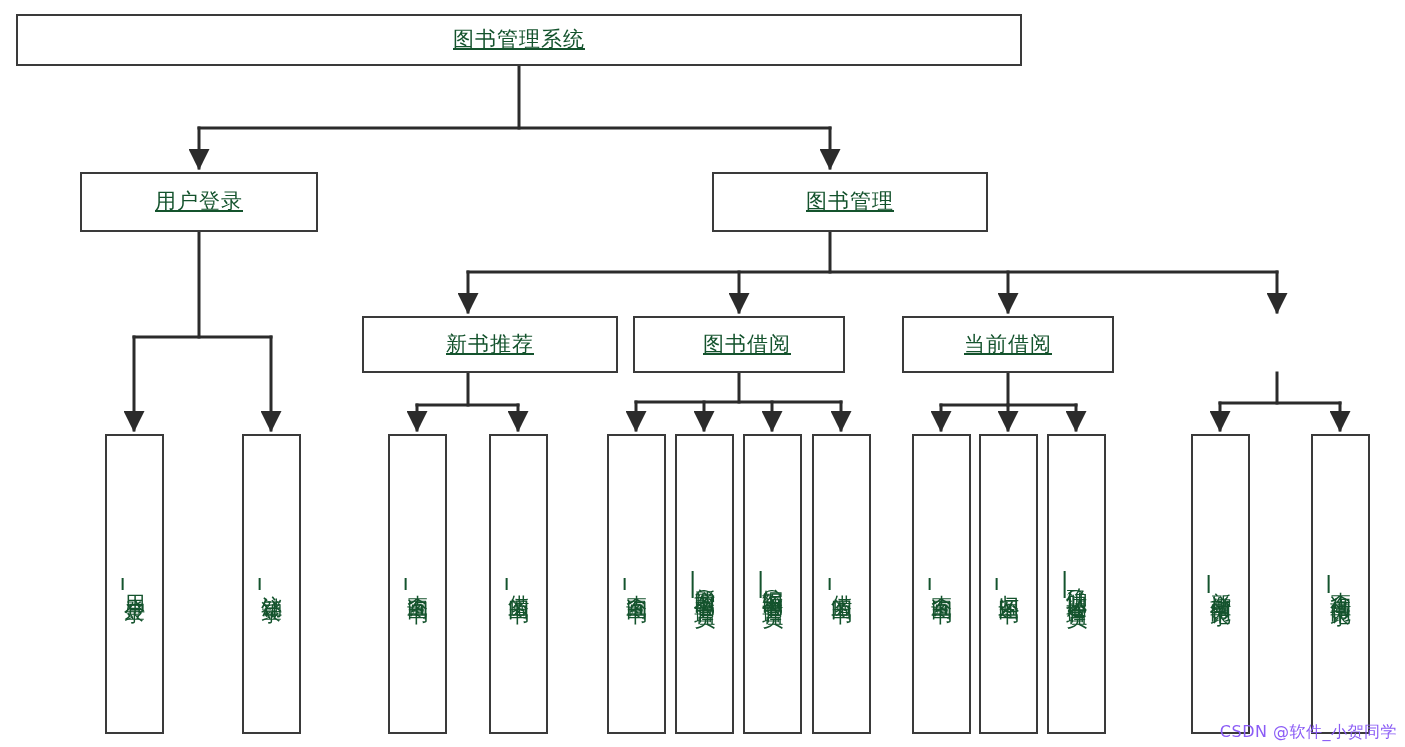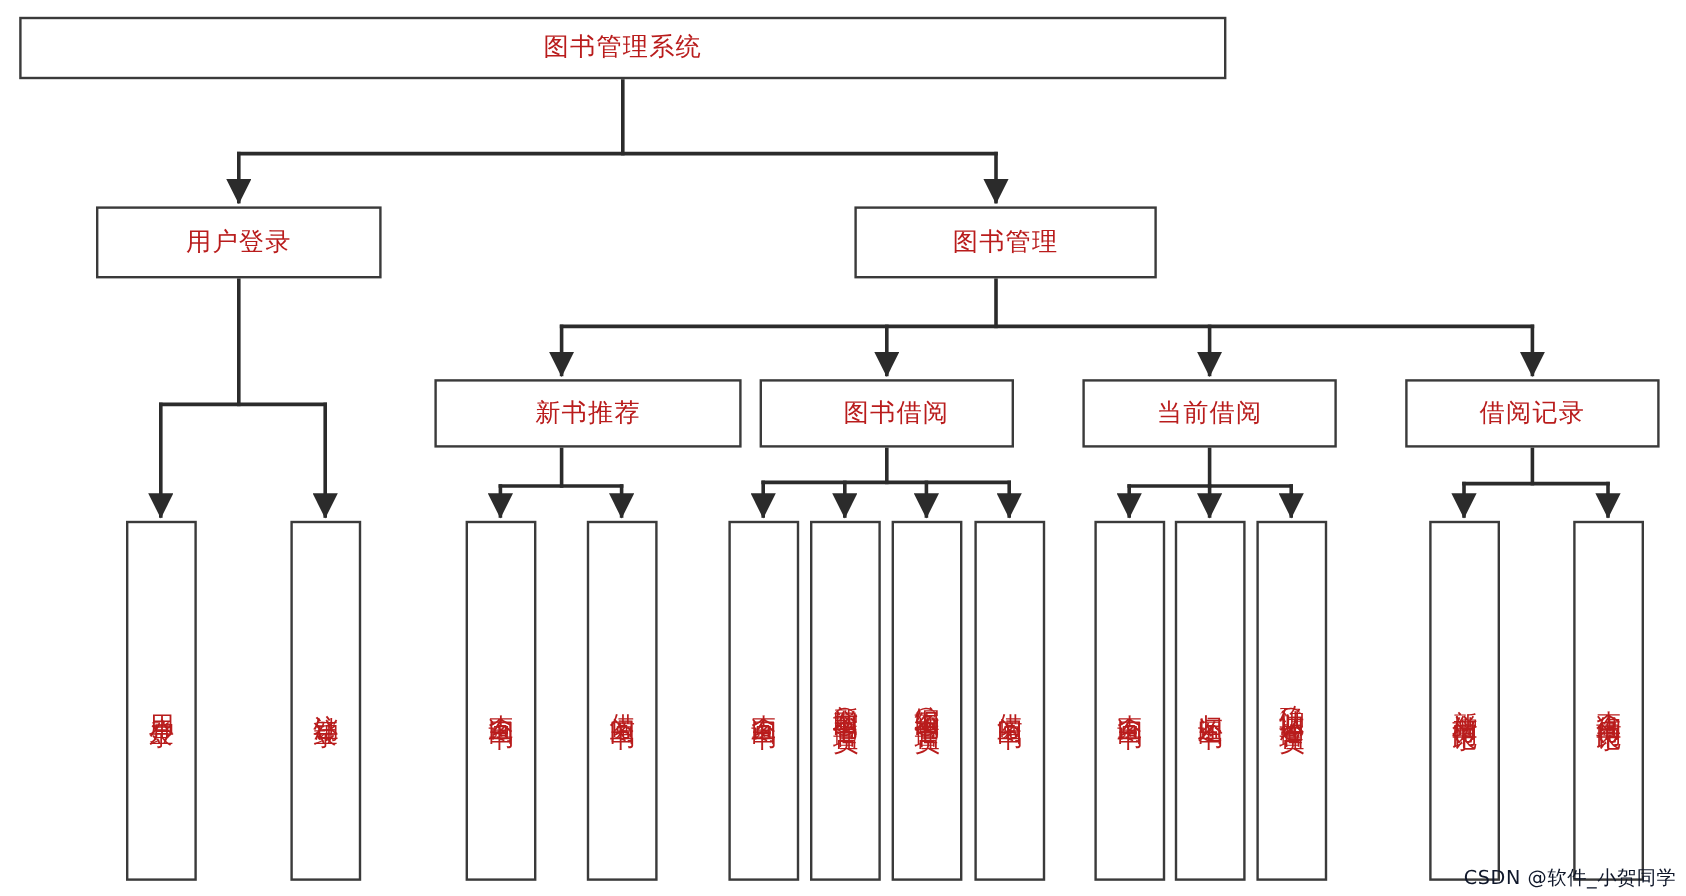--- a/index.html
+++ b/index.html
@@ -26,22 +26,23 @@
     height: 747px;
   }
   .node {
     position: absolute;
     box-sizing: border-box;
     background: #ffffff;
     border: 2px solid #3a3a3a;
     display: flex;
     align-items: center;
     justify-content: center;
-    color: #b91c1c;
+    color: #14532d;
     z-index: 2;
+    text-decoration: underline;
   }
   .node.horiz {
     font-size: 21px;
     letter-spacing: 1px;
     line-height: 1.2;
   }
   .node.vert {
     writing-mode: vertical-rl;
     text-orientation: upright;
     font-size: 21px;
@@ -56,21 +57,21 @@
   .node.vert > span {
     writing-mode: vertical-rl;
     text-orientation: upright;
     display: block;
   }
   #watermark {
     position: absolute;
     right: 8px;
     bottom: 4px;
     font-size: 16px;
-    color: #0f172a;
+    color: #8b5cf6;
     letter-spacing: 0.5px;
     z-index: 5;
     user-select: none;
     white-space: nowrap;
   }
 </style>
 </head>
 <body>
 
 <div id="diagram-root">
@@ -126,35 +127,32 @@
     </g>
   </svg>
 
   <div class="node horiz" style="left:16px; top:14px; width:1006px; height:52px;">
     <span>图书管理系统</span>
   </div>
 
   <div class="node horiz" style="left:80px; top:172px; width:238px; height:60px;">
     <span>用户登录</span>
   </div>
-  <div class="node horiz" style="left:712px; top:172px; width:252px; height:60px;">
+  <div class="node horiz" style="left:712px; top:172px; width:276px; height:60px;">
     <span>图书管理</span>
   </div>
 
   <div class="node horiz" style="left:362px; top:316px; width:256px; height:57px;">
     <span>新书推荐</span>
   </div>
   <div class="node horiz" style="left:633px; top:316px; width:212px; height:57px;padding-left:16px;">
     <span>图书借阅</span>
   </div>
   <div class="node horiz" style="left:902px; top:316px; width:212px; height:57px;">
     <span>当前借阅</span>
-  </div>
-  <div class="node horiz" style="left:1171px; top:316px; width:212px; height:57px;">
-    <span>借阅记录</span>
   </div>
 
   <div class="node vert" style="left:105px; top:434px; width:59px; height:300px;">
     <span>用户登录</span>
   </div>
   <div class="node vert" style="left:242px; top:434px; width:59px; height:300px;">
     <span>注销登录</span>
   </div>
 
   <div class="node vert" style="left:388px; top:434px; width:59px; height:300px;">

